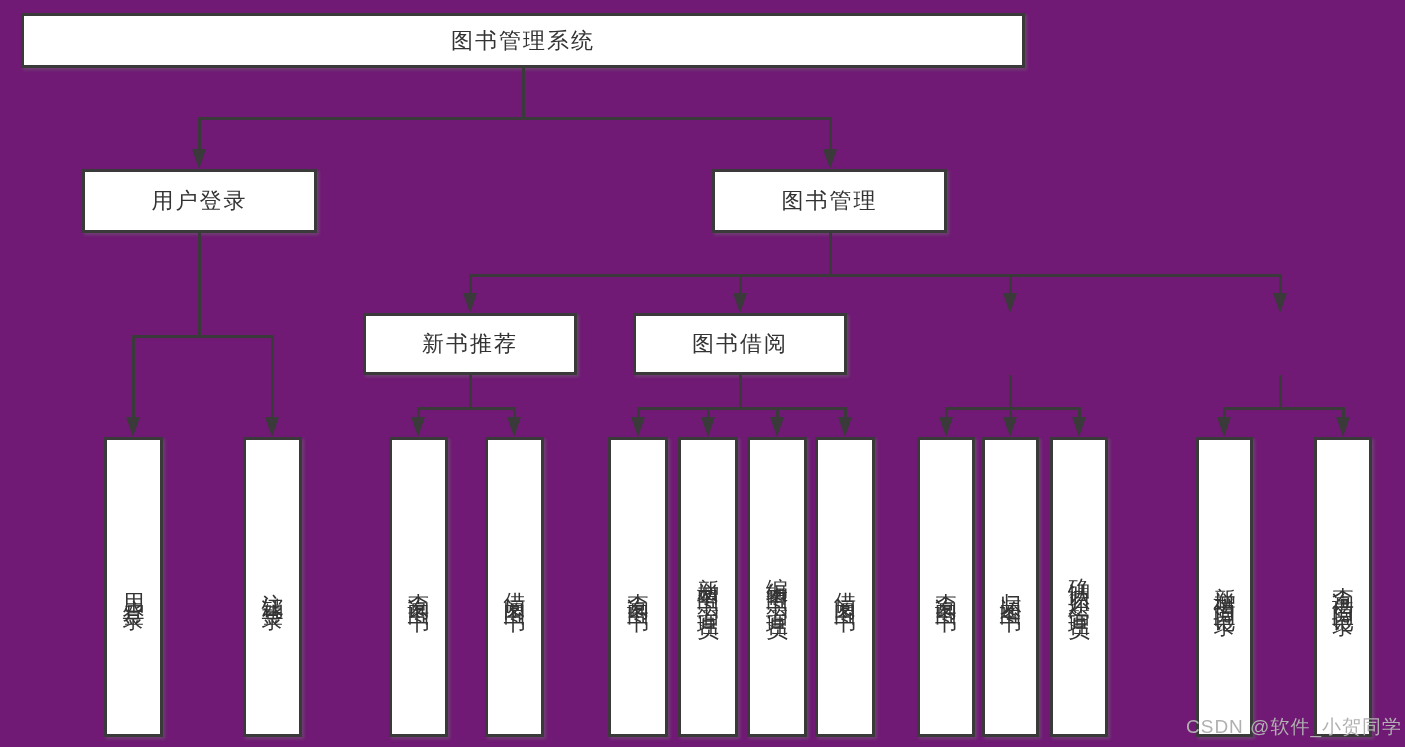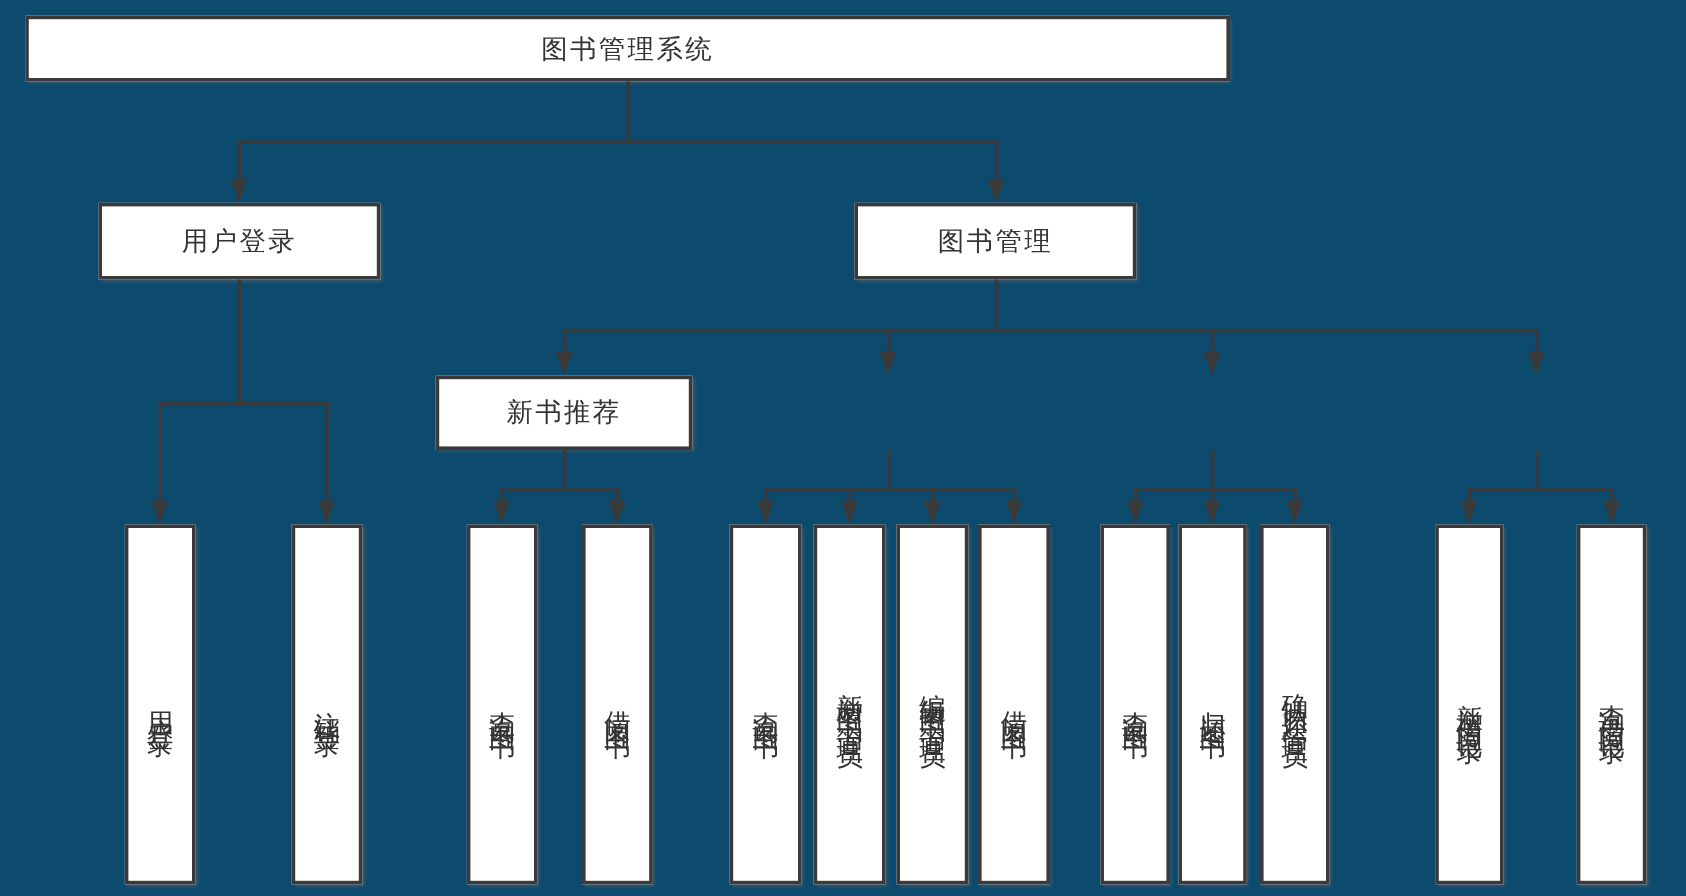--- a/index.html
+++ b/index.html
@@ -1,20 +1,20 @@
 <!DOCTYPE html>
 <html><head>
 <meta charset="utf-8">
 <style>
   * { margin:0; padding:0; box-sizing:border-box; }
   html,body { background:#ffffff; }
   body { font-family:"Liberation Sans", sans-serif; }
   .canvas {
     position:relative; width:1405px; height:747px;
-    background:#0c4a6e; overflow:hidden; color:#333333;
+    background:#701a75; overflow:hidden; color:#333333;
   }
   .box {
     position:absolute; background:#ffffff;
     border:3px solid #3a3a3a;
     display:flex; align-items:center; justify-content:center;
     box-shadow:2px 2px 3px rgba(110,110,110,0.45);
   }
   .box .lbl {
     font-size:22px; letter-spacing:2px; color:#333333; white-space:nowrap;
   }
@@ -48,20 +48,23 @@
   </div>
 
   <div class="box" style="left:363px;top:313px;width:214px;height:62px">
     <span class="lbl">新书推荐</span>
   </div>
 
   <div class="box" style="left:712px;top:169px;width:235px;height:64px">
     <span class="lbl">图书管理</span>
   </div>
 
+  <div class="box" style="left:633px;top:313px;width:214px;height:62px">
+    <span class="lbl">图书借阅</span>
+  </div>
 
 
 
   <div class="box leaf" style="left:104px;top:437px;width:59px;height:300px">
     <span class="lbl">用户登录</span>
   </div>
   <div class="box leaf" style="left:243px;top:437px;width:59px;height:300px">
     <span class="lbl">注销登录</span>
   </div>
 
@@ -151,14 +154,15 @@
   <div class="ahead" style="left:631px;top:417px"></div>
   <div class="ahead" style="left:701px;top:417px"></div>
   <div class="ahead" style="left:770px;top:417px"></div>
   <div class="ahead" style="left:838px;top:417px"></div>
   <div class="ahead" style="left:939px;top:417px"></div>
   <div class="ahead" style="left:1003px;top:417px"></div>
   <div class="ahead" style="left:1072px;top:417px"></div>
   <div class="ahead" style="left:1217px;top:417px"></div>
   <div class="ahead" style="left:1336px;top:417px"></div>
 
+  <div class="watermark">CSDN @软件_小贺同学</div>
 
 </div>
 
 </body></html>

